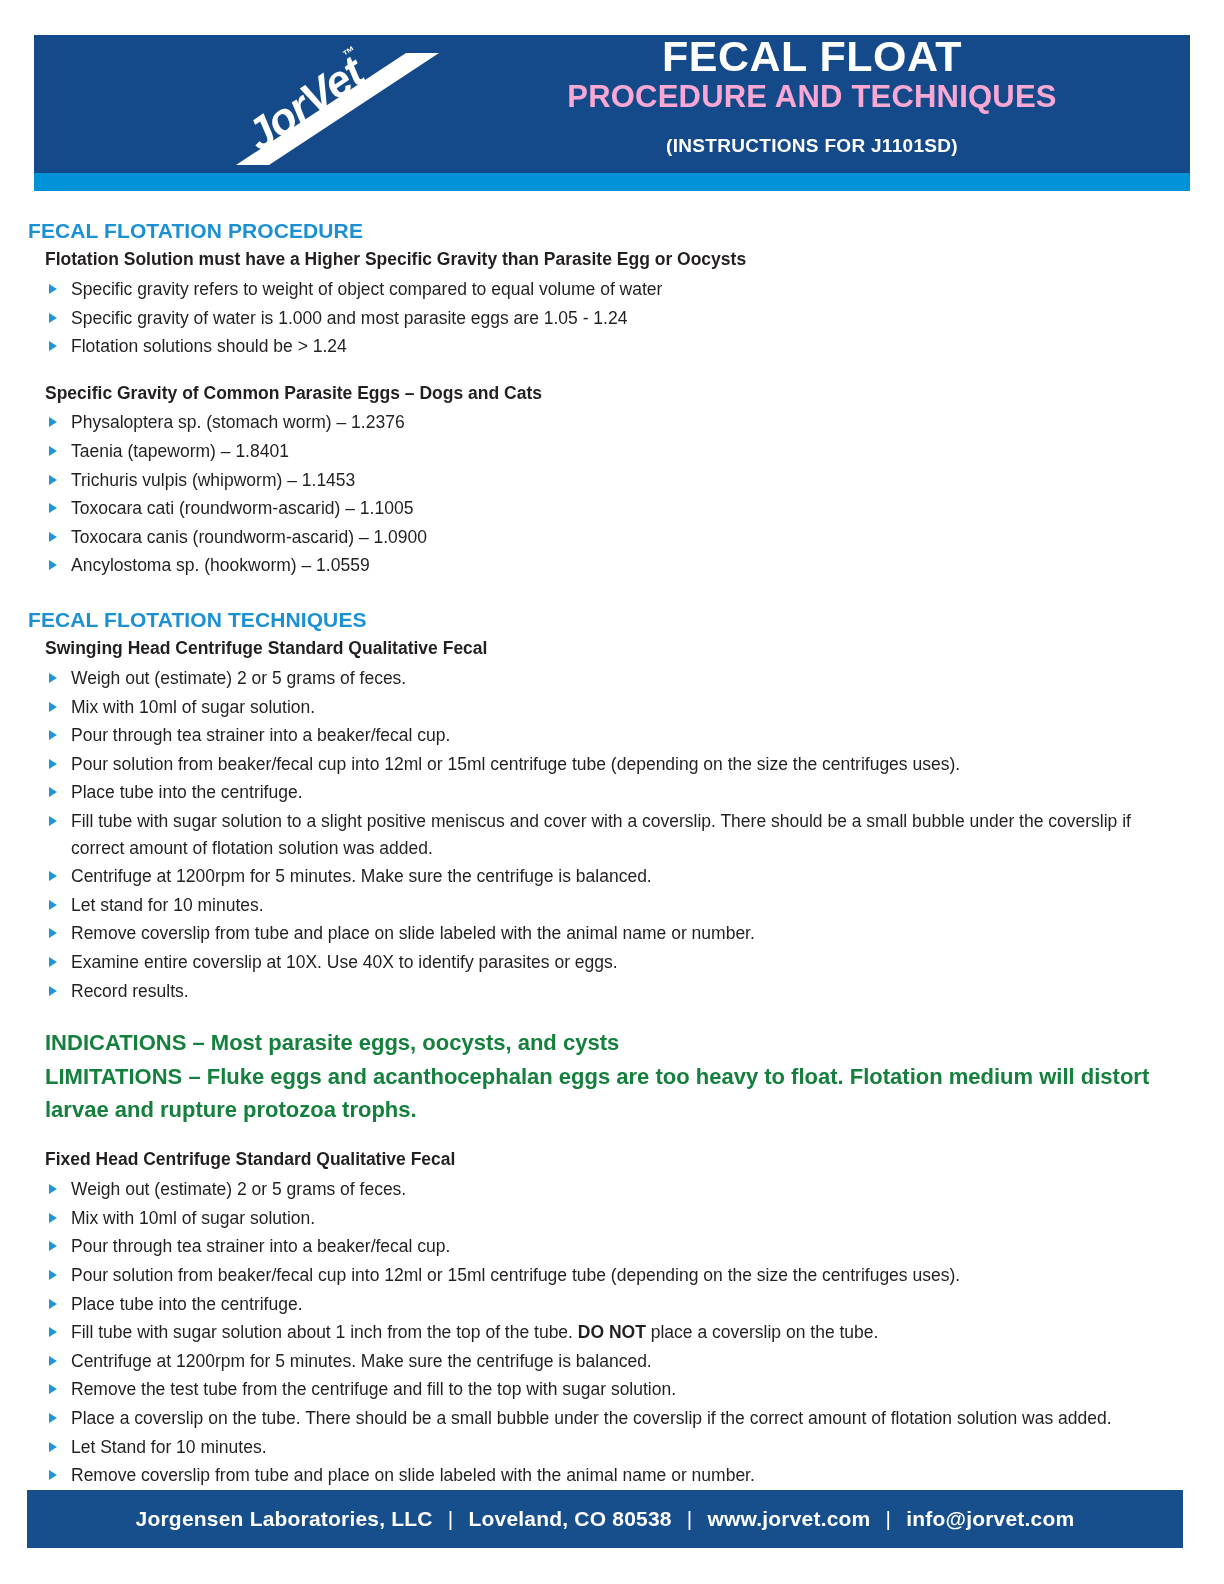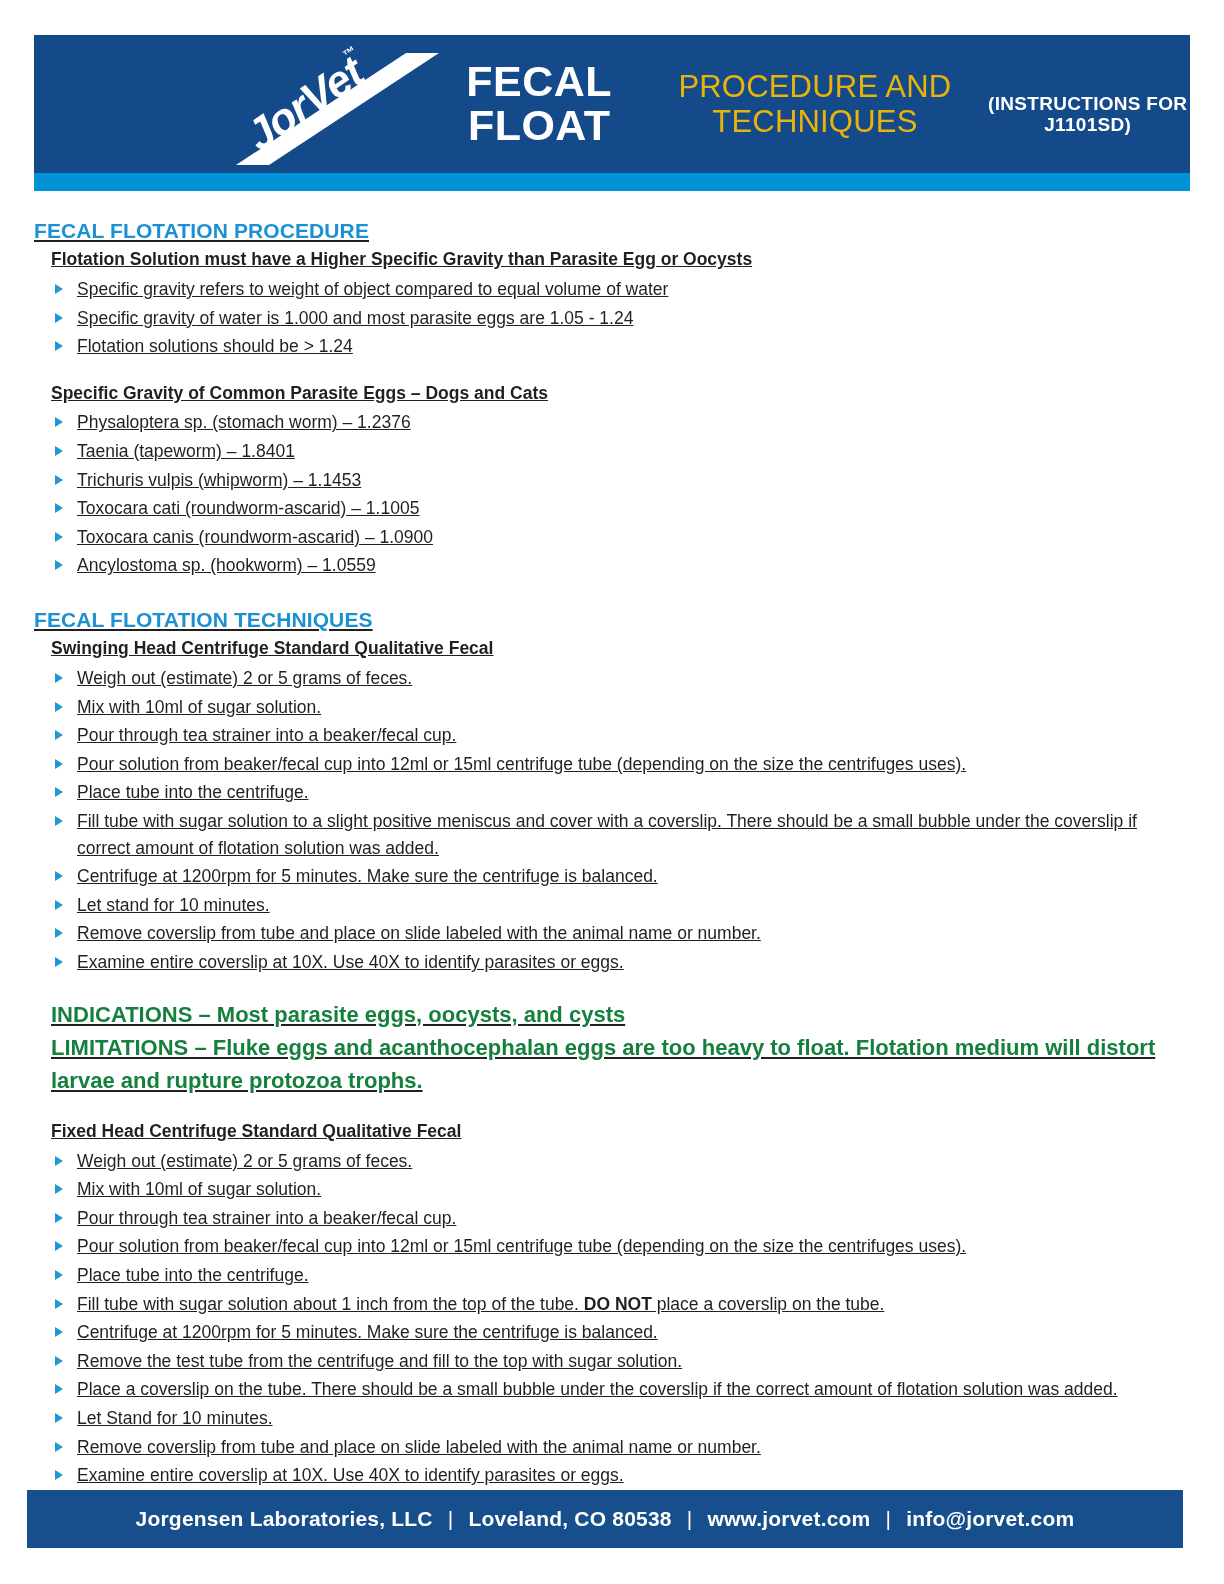--- a/index.html
+++ b/index.html
@@ -52,57 +52,56 @@
   }
   .logo-wrap svg { display: block; }
 
   .title-block {
     position: absolute;
     left: 400px;
     top: 0;
     width: 756px;
     height: 138px;
     display: flex;
-    flex-direction: row;
+    flex-direction: column;
     align-items: center;
     text-align: center;
   }
   .title-main {
     color: #ffffff;
     font-size: 43px;
     font-weight: bold;
     letter-spacing: 0.5px;
     line-height: 1.02;
     margin: 0;
     padding: 0;
   }
   .title-sub {
-    color: #eab308;
+    color: #f9a8d4;
     font-size: 31px;
-    font-weight: normal;
+    font-weight: bold;
     letter-spacing: 0.2px;
     line-height: 1.1;
     margin: 1px 0 0 0;
   }
   .title-code {
     color: #ffffff;
     font-size: 19px;
     font-weight: bold;
     letter-spacing: 0.3px;
     line-height: 1.1;
     margin: 22px 0 0 0;
   }
 
   
   .content {
     position: absolute;
-    left: 34px;
+    left: 28px;
     top: 218px;
     width: 1156px;
-    text-decoration: underline;
   }
 
   .section-heading {
     color: #1b90d2;
     font-size: 21px;
     font-weight: bold;
     letter-spacing: 0.1px;
     margin: 0 0 5px 0;
     line-height: 1.2;
   }
@@ -229,20 +228,21 @@
       <li><span class="tri"></span><span>Weigh out (estimate) 2 or 5 grams of feces.</span></li>
       <li><span class="tri"></span><span>Mix with 10ml of sugar solution.</span></li>
       <li><span class="tri"></span><span>Pour through tea strainer into a beaker/fecal cup.</span></li>
       <li><span class="tri"></span><span>Pour solution from beaker/fecal cup into 12ml or 15ml centrifuge tube (depending on the size the centrifuges uses).</span></li>
       <li><span class="tri"></span><span>Place tube into the centrifuge.</span></li>
       <li><span class="tri"></span><span>Fill tube with sugar solution to a slight positive meniscus and cover with a coverslip. There should be a small bubble under the coverslip if correct amount of flotation solution was added.</span></li>
       <li><span class="tri"></span><span>Centrifuge at 1200rpm for 5 minutes. Make sure the centrifuge is balanced.</span></li>
       <li><span class="tri"></span><span>Let stand for 10 minutes.</span></li>
       <li><span class="tri"></span><span>Remove coverslip from tube and place on slide labeled with the animal name or number.</span></li>
       <li><span class="tri"></span><span>Examine entire coverslip at 10X. Use 40X to identify parasites or eggs.</span></li>
+      <li><span class="tri"></span><span>Record results.</span></li>
     </ul>
 
     <div class="note-block">
       <div class="note-line">INDICATIONS – Most parasite eggs, oocysts, and cysts</div>
       <div class="note-line">LIMITATIONS – Fluke eggs and acanthocephalan eggs are too heavy to float. Flotation medium will distort larvae and rupture protozoa trophs.</div>
     </div>
 
     <div class="sub-heading gap">Fixed Head Centrifuge Standard Qualitative Fecal</div>
     <ul class="bullets">
       <li><span class="tri"></span><span>Weigh out (estimate) 2 or 5 grams of feces.</span></li>

